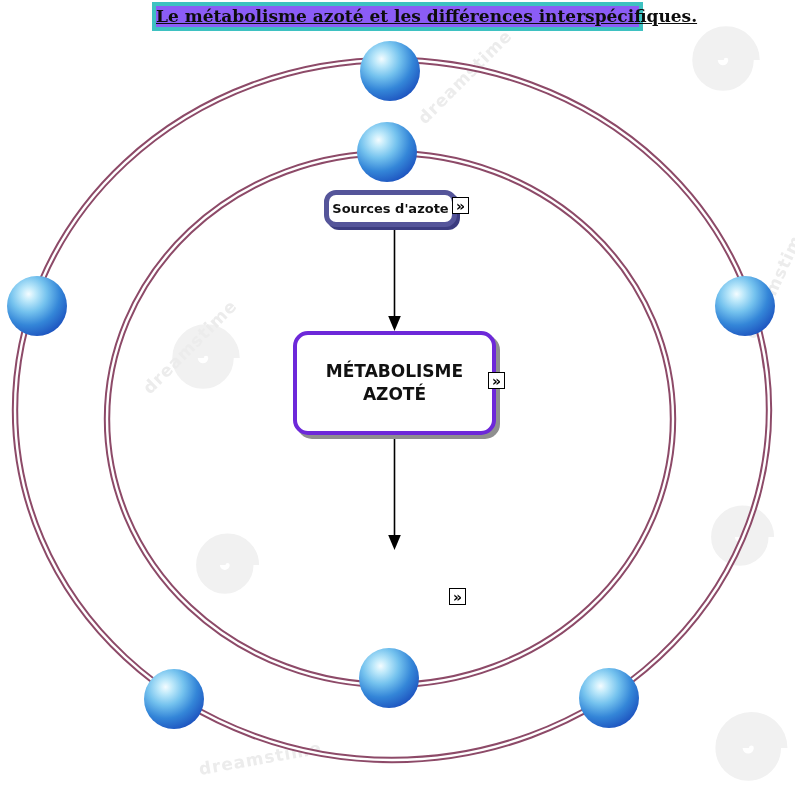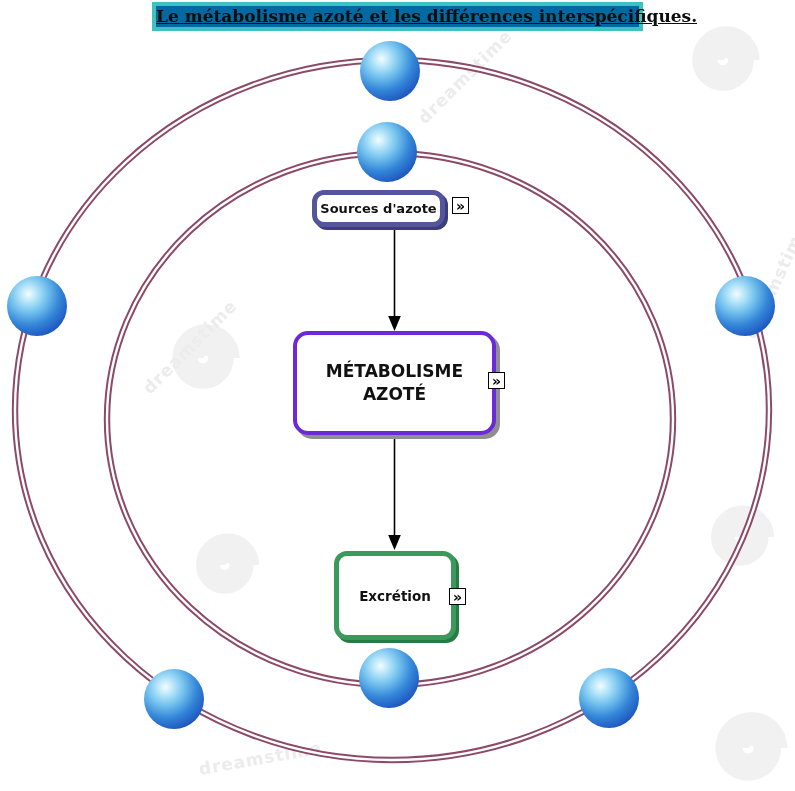--- a/index.html
+++ b/index.html
@@ -21,21 +21,21 @@
     width: 795px; height: 791px;
   }
 
   
   .title-box {
     position: absolute;
     left: 152px; top: 2px;
     width: 491px; height: 29px;
     box-sizing: border-box;
     border: 4px solid #3ec1c1;
-    background: #0369a1;
+    background: #8b5cf6;
     text-align: center;
     line-height: 20px;
   }
   .title-box .title-text {
     font-family: "DejaVu Serif", "Liberation Serif", serif;
     font-weight: bold;
     font-size: 17px;
     color: #0d0d0d;
     text-decoration: underline;
     white-space: nowrap;
@@ -57,21 +57,21 @@
     box-sizing: border-box;
     background: #ffffff;
     display: flex;
     align-items: center;
     justify-content: center;
     text-align: center;
     color: #111111;
     font-weight: bold;
   }
   .node-sources {
-    left: 312px; top: 190px;
+    left: 324px; top: 190px;
     width: 133px; height: 37px;
     border: 5px solid #55559a;
     border-radius: 12px;
     box-shadow: 3px 3px 0 #3c3c80;
     font-size: 13px;
   }
   .node-metabolisme {
     left: 293px; top: 331px;
     width: 203px; height: 104px;
     border: 4px solid #6d28d9;
@@ -167,23 +167,20 @@
   <div class="sphere" style="left:359px; top:648px;"></div>
   <div class="sphere" style="left:579px; top:668px;"></div>
 
   <div class="node node-sources">
     <span class="node-label">Sources d'azote</span>
   </div>
   <div class="node node-metabolisme">
     <span class="node-label node-label--multi">MÉTABOLISME
 AZOTÉ</span>
   </div>
-  <div class="node node-excretion">
-    <span class="node-label">Excrétion</span>
-  </div>
 
   <button class="more-btn more-sources">»</button>
   <button class="more-btn more-metabolisme">»</button>
   <button class="more-btn more-excretion">»</button>
 
   <div class="title-box">
     <span class="title-text">Le métabolisme azoté et les différences interspécifiques.</span>
   </div>
 
 </div>

